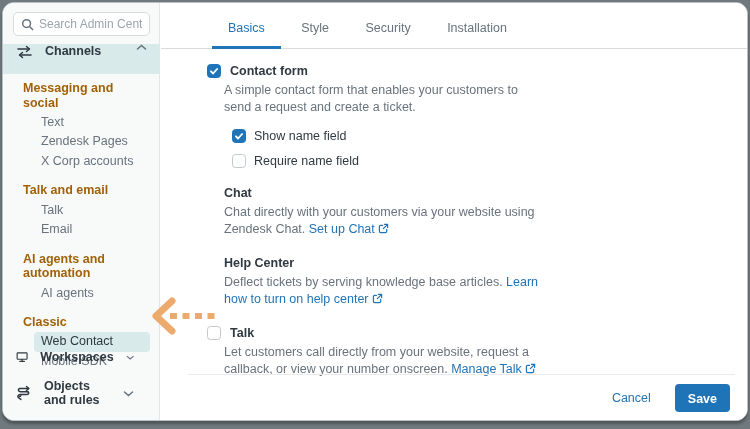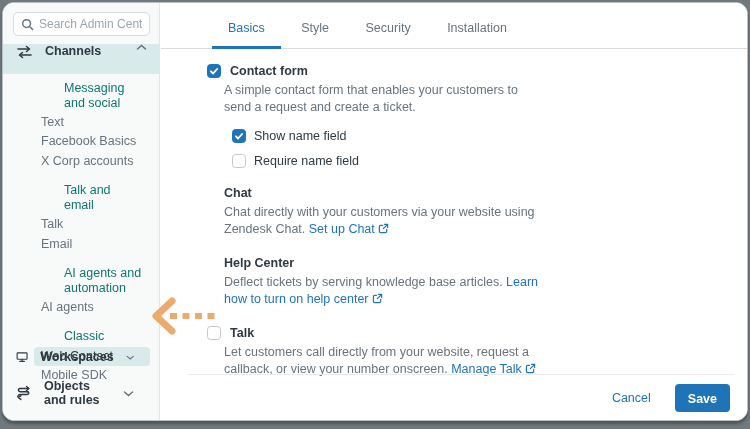--- a/index.html
+++ b/index.html
@@ -28,22 +28,22 @@
   .searchbox svg { flex:0 0 auto; }
   .search-ph { color:#9ba6ad; font-size:12px; white-space:nowrap; overflow:hidden; }
   .channels-row {
     position:absolute; left:0; top:41px; width:157px; height:30px;
     background:#d8eaea; display:flex; align-items:flex-start; padding:0 13px; gap:12px;
     cursor:pointer;
   }
   .channels-row .lbl { font-size:12.5px; font-weight:700; color:#2f3941; flex:1; }
   .nav { position:absolute; left:0; top:76px; right:0; }
   .nav-header {
-    font-size:12.5px; font-weight:400; color:#0f766e;
-    padding:2px 10px 3px 61px; margin-top:10px; line-height:14.5px; width:150px;
+    font-size:12.5px; font-weight:700; color:#a16207;
+    padding:2px 10px 3px 20px; margin-top:10px; line-height:14.5px; width:150px;
   }
   .nav-item {
     font-size:12.5px; color:#68737d; line-height:19.4px;
     padding-left:38px; cursor:pointer; border-radius:4px;
   }
   .nav-item.active {
     background:#d8eaea; color:#2f3941;
     margin:0 10px 0 31px; padding-left:7px; width:116px;
   }
   .sidebar-bottom { position:absolute; left:0; bottom:6px; right:12px; }
@@ -125,21 +125,21 @@
       </svg>
       <span class="lbl">Channels</span>
       <svg width="11" height="7" viewBox="0 0 11 7" fill="none" stroke="#68737d" stroke-width="1.5" stroke-linecap="round">
         <path d="M1.5 5L5.5 1.5L9.5 5"></path>
       </svg>
     </div>
 
     <nav class="nav">
       <div class="nav-header" style="margin-top:0;">Messaging and social</div>
       <div class="nav-item">Text</div>
-      <div class="nav-item">Facebook Basics</div>
+      <div class="nav-item">Zendesk Pages</div>
       <div class="nav-item">X Corp accounts</div>
 
       <div class="nav-header">Talk and email</div>
       <div class="nav-item">Talk</div>
       <div class="nav-item">Email</div>
 
       <div class="nav-header">AI agents and automation</div>
       <div class="nav-item">AI agents</div>
 
       <div class="nav-header">Classic</div>

